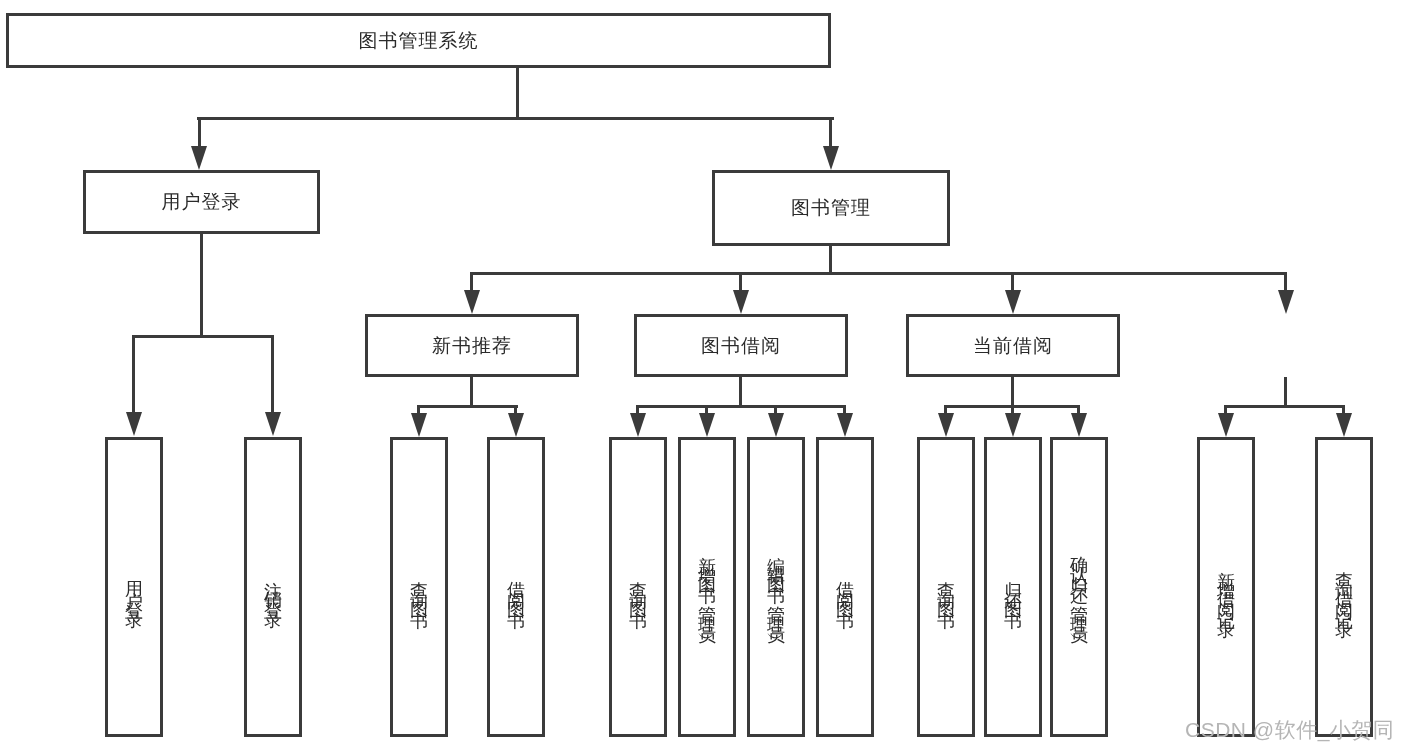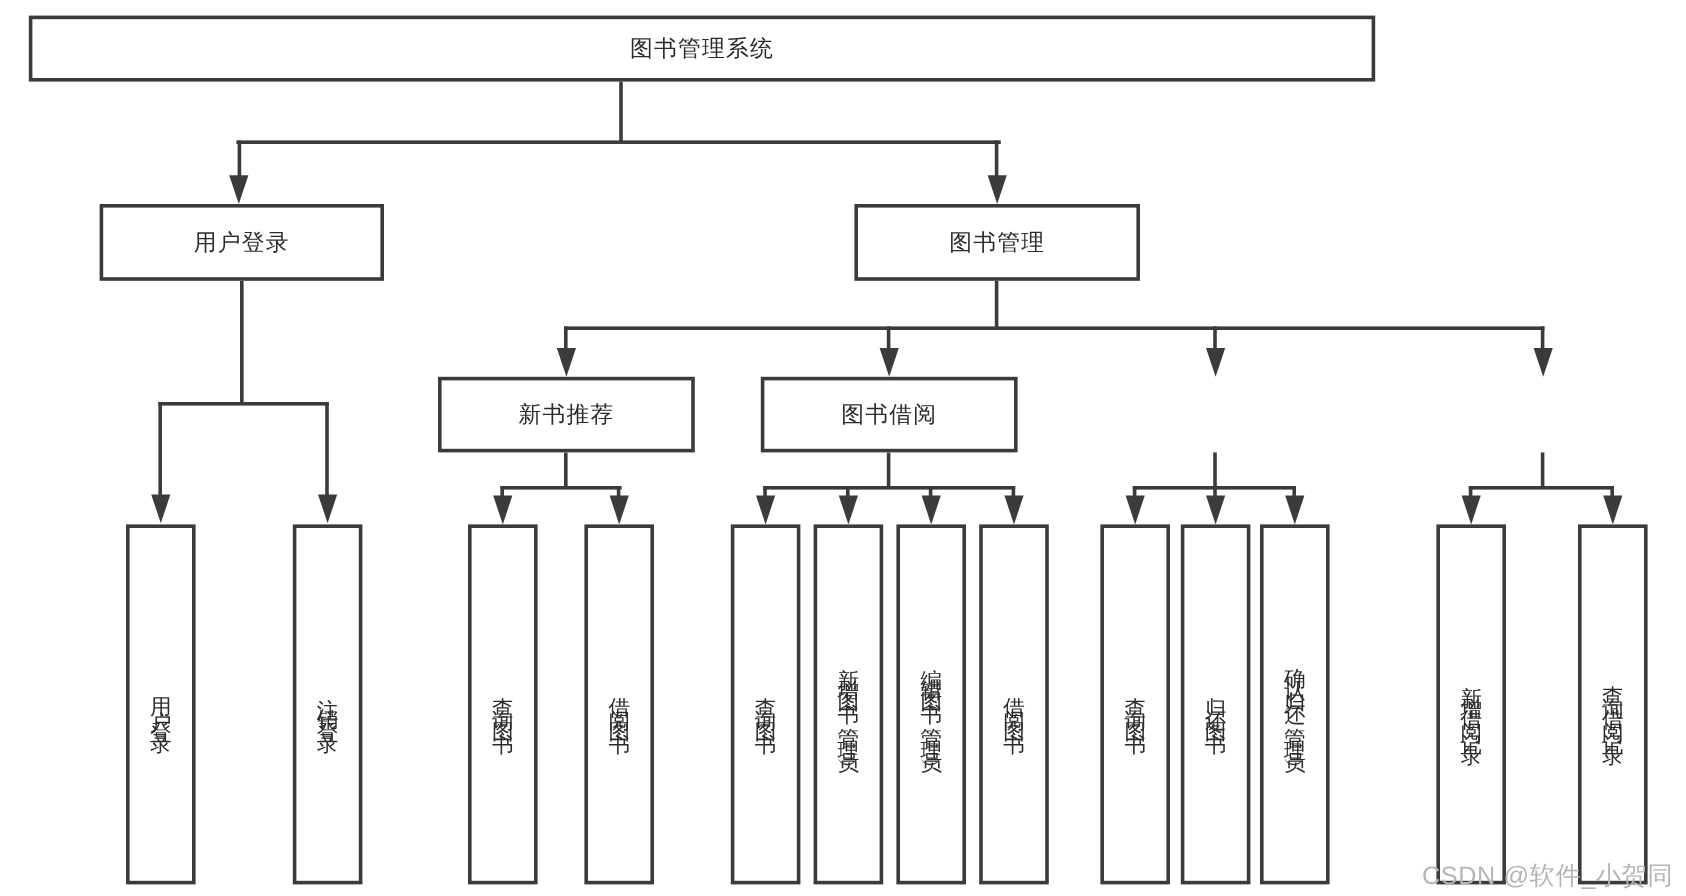--- a/index.html
+++ b/index.html
@@ -47,35 +47,35 @@
     position:absolute;left:1185px;top:716px;z-index:5;
     font-size:21px;color:#b5b5b5;letter-spacing:0.5px;
     font-family:"Liberation Sans","DejaVu Sans",sans-serif;
   }
 </style>
 </head>
 <body>
 
 <div class="canvas">
 
-  <div class="hbox" style="left:24px;top:13px;width:1122px;height:55px;">
+  <div class="hbox" style="left:6px;top:13px;width:825px;height:55px;">
     <span>图书管理系统</span>
   </div>
 
   <div class="lv" style="left:516px;top:67px;height:52px;"></div>
   <div class="lh" style="left:197px;top:117px;width:637px;"></div>
   <div class="lv" style="left:198px;top:117px;height:31px;"></div>
   <div class="lv" style="left:829px;top:117px;height:31px;"></div>
   <div class="arrow" style="left:191px;top:146px;"></div>
   <div class="arrow" style="left:823px;top:146px;"></div>
 
   <div class="hbox" style="left:83px;top:170px;width:237px;height:64px;">
     <span>用户登录</span>
   </div>
-  <div class="hbox" style="left:712px;top:170px;width:238px;height:64px;">
+  <div class="hbox" style="left:712px;top:170px;width:238px;height:76px;">
     <span>图书管理</span>
   </div>
 
   <div class="lv" style="left:200px;top:234px;height:103px;"></div>
   <div class="lh" style="left:132px;top:335px;width:142px;"></div>
   <div class="lv" style="left:132px;top:335px;height:78px;"></div>
   <div class="lv" style="left:271px;top:335px;height:78px;"></div>
   <div class="arrow" style="left:126px;top:412px;"></div>
   <div class="arrow" style="left:265px;top:412px;"></div>
 
@@ -88,20 +88,23 @@
   <div class="arrow" style="left:464px;top:290px;"></div>
   <div class="arrow" style="left:733px;top:290px;"></div>
   <div class="arrow" style="left:1005px;top:290px;"></div>
   <div class="arrow" style="left:1278px;top:290px;"></div>
 
   <div class="hbox" style="left:634px;top:314px;width:214px;height:63px;">
     <span>图书借阅</span>
   </div>
   <div class="hbox" style="left:365px;top:314px;width:214px;height:63px;">
     <span>新书推荐</span>
+  </div>
+  <div class="hbox" style="left:906px;top:314px;width:214px;height:63px;">
+    <span>当前借阅</span>
   </div>
 
   <div class="lv" style="left:470px;top:377px;height:30px;"></div>
   <div class="lh" style="left:417px;top:405px;width:101px;"></div>
   <div class="lv" style="left:417px;top:405px;height:9px;"></div>
   <div class="lv" style="left:514px;top:405px;height:9px;"></div>
   <div class="arrow" style="left:411px;top:413px;"></div>
   <div class="arrow" style="left:508px;top:413px;"></div>
 
   <div class="lv" style="left:739px;top:377px;height:30px;"></div>

